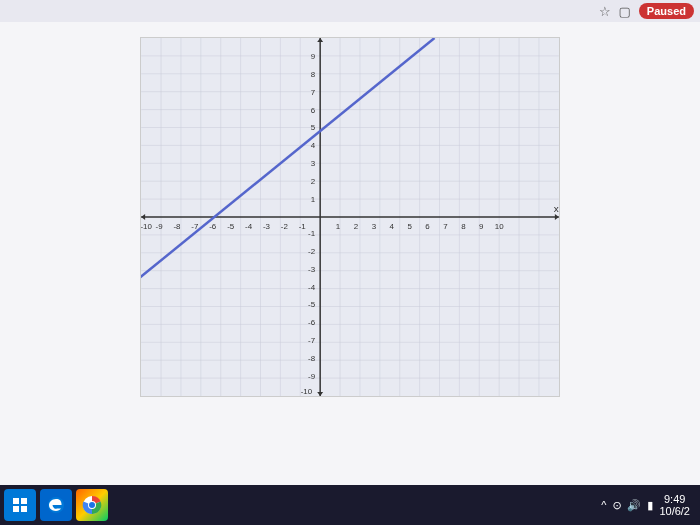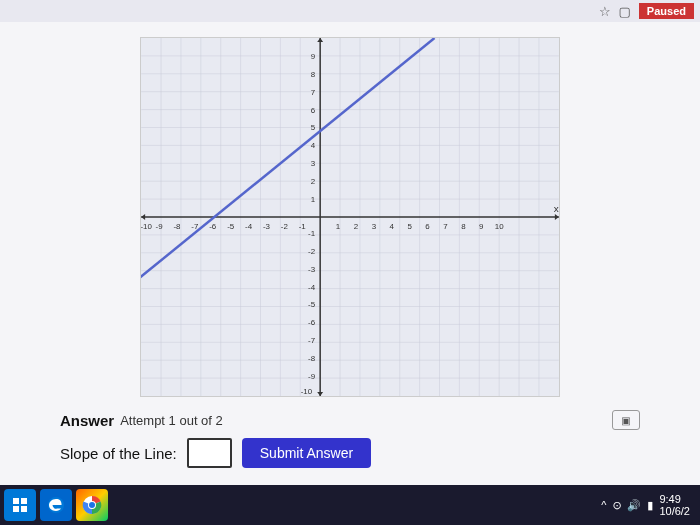--- a/index.html
+++ b/index.html
@@ -29,21 +29,21 @@
     .top-bar-icon {
       font-size: 13px;
       color: #555;
     }
 
     .paused-badge {
       background: #cc3333;
       color: white;
       font-size: 11px;
       padding: 2px 8px;
-      border-radius: 0;
+      border-radius: 8px;
       font-weight: bold;
     }
 
     
     .main-content {
       position: absolute;
       top: 22px;
       left: 0;
       right: 0;
       bottom: 40px;
@@ -186,21 +186,21 @@
       margin-left: auto;
       display: flex;
       align-items: center;
       gap: 6px;
       color: white;
       font-size: 11px;
       padding-right: 6px;
     }
 
     .taskbar-right .time {
-      text-align: left;
+      text-align: center;
     }
   </style>
 </head>
 <body>
 
 <div class="top-bar">
   <span class="top-bar-icon">☆</span>
   <span class="top-bar-icon">▢</span>
   <span class="paused-badge">Paused</span>
 </div>
@@ -312,35 +312,20 @@
         <text x="175" y="325">-8</text>
         <text x="175" y="343">-9</text>
         <text x="172" y="358">-10</text>
       </g>
 
       <line x1="-10" y1="248" x2="295" y2="0" stroke="#5566cc" stroke-width="2.5"></line>
 
     </svg>
   </div>
 
-  <div class="answer-section">
-    <div class="attempt-line">
-      <span class="answer-label">Answer</span>
-      <span class="attempt-text">Attempt 1 out of 2</span>
-      <div class="answer-icon">
-        <span>▣</span>
-      </div>
-    </div>
-
-    <div class="slope-line">
-      <span class="slope-label">Slope of the Line:</span>
-      <input class="slope-input" type="text" style="">
-      <button class="submit-btn">Submit Answer</button>
-    </div>
-  </div>
 
 </div>
 
 <div class="taskbar">
   <div class="taskbar-icon windows">
     <svg width="16" height="16" viewBox="0 0 16 16">
       <rect x="1" y="1" width="6" height="6" fill="white"></rect>
       <rect x="9" y="1" width="6" height="6" fill="white"></rect>
       <rect x="1" y="9" width="6" height="6" fill="white"></rect>
       <rect x="9" y="9" width="6" height="6" fill="white"></rect>

